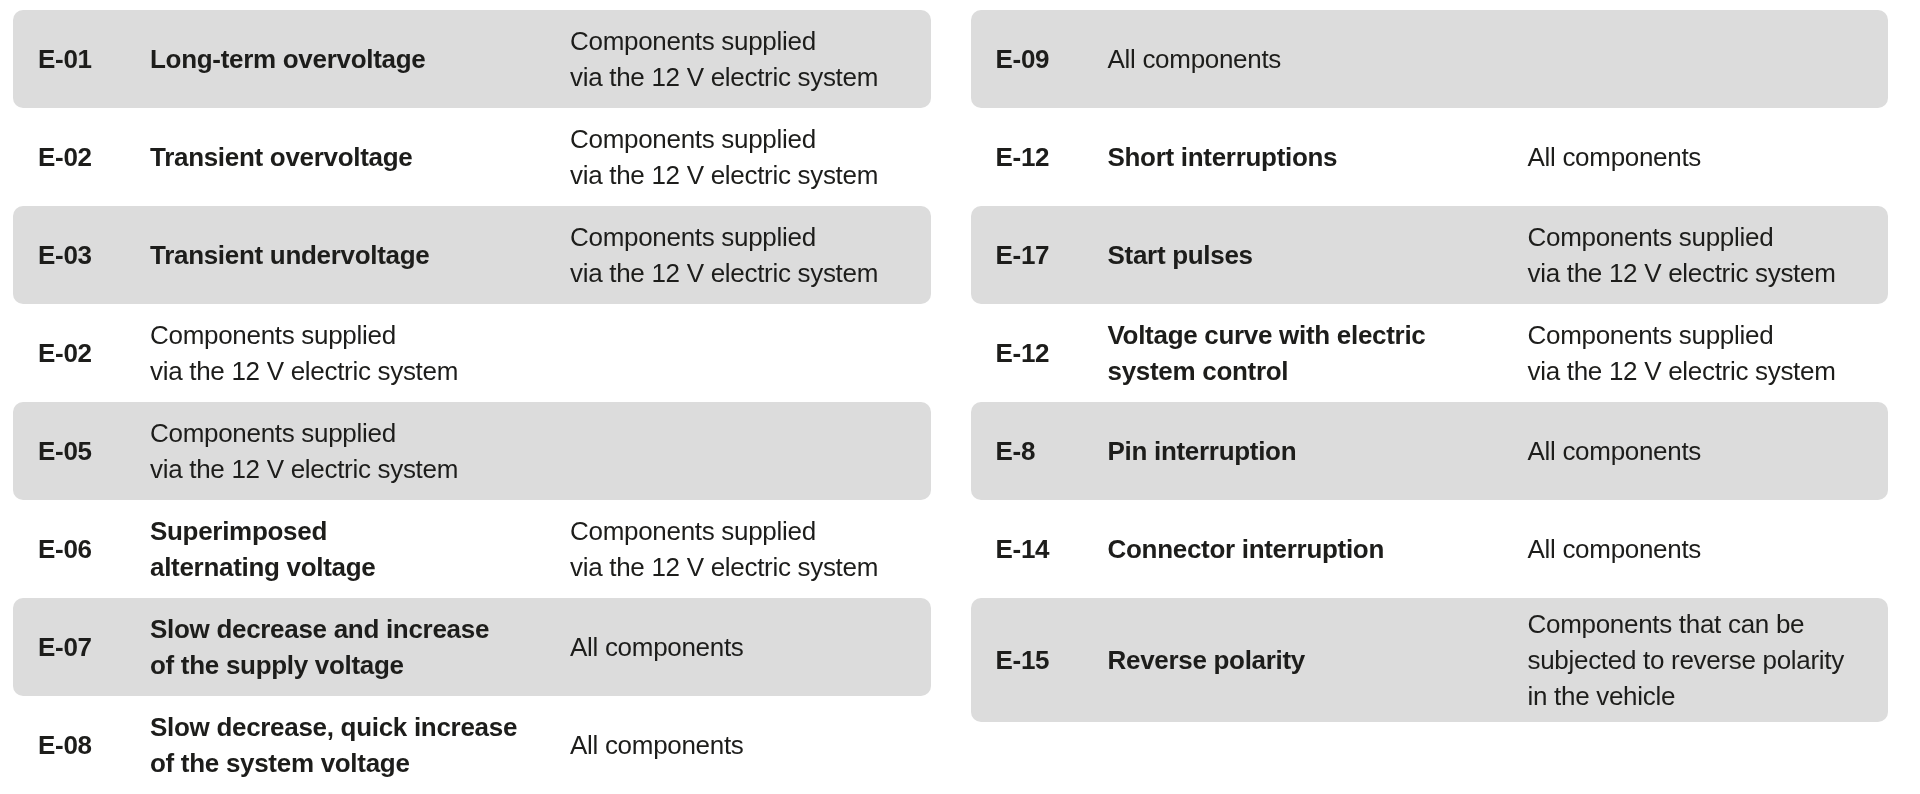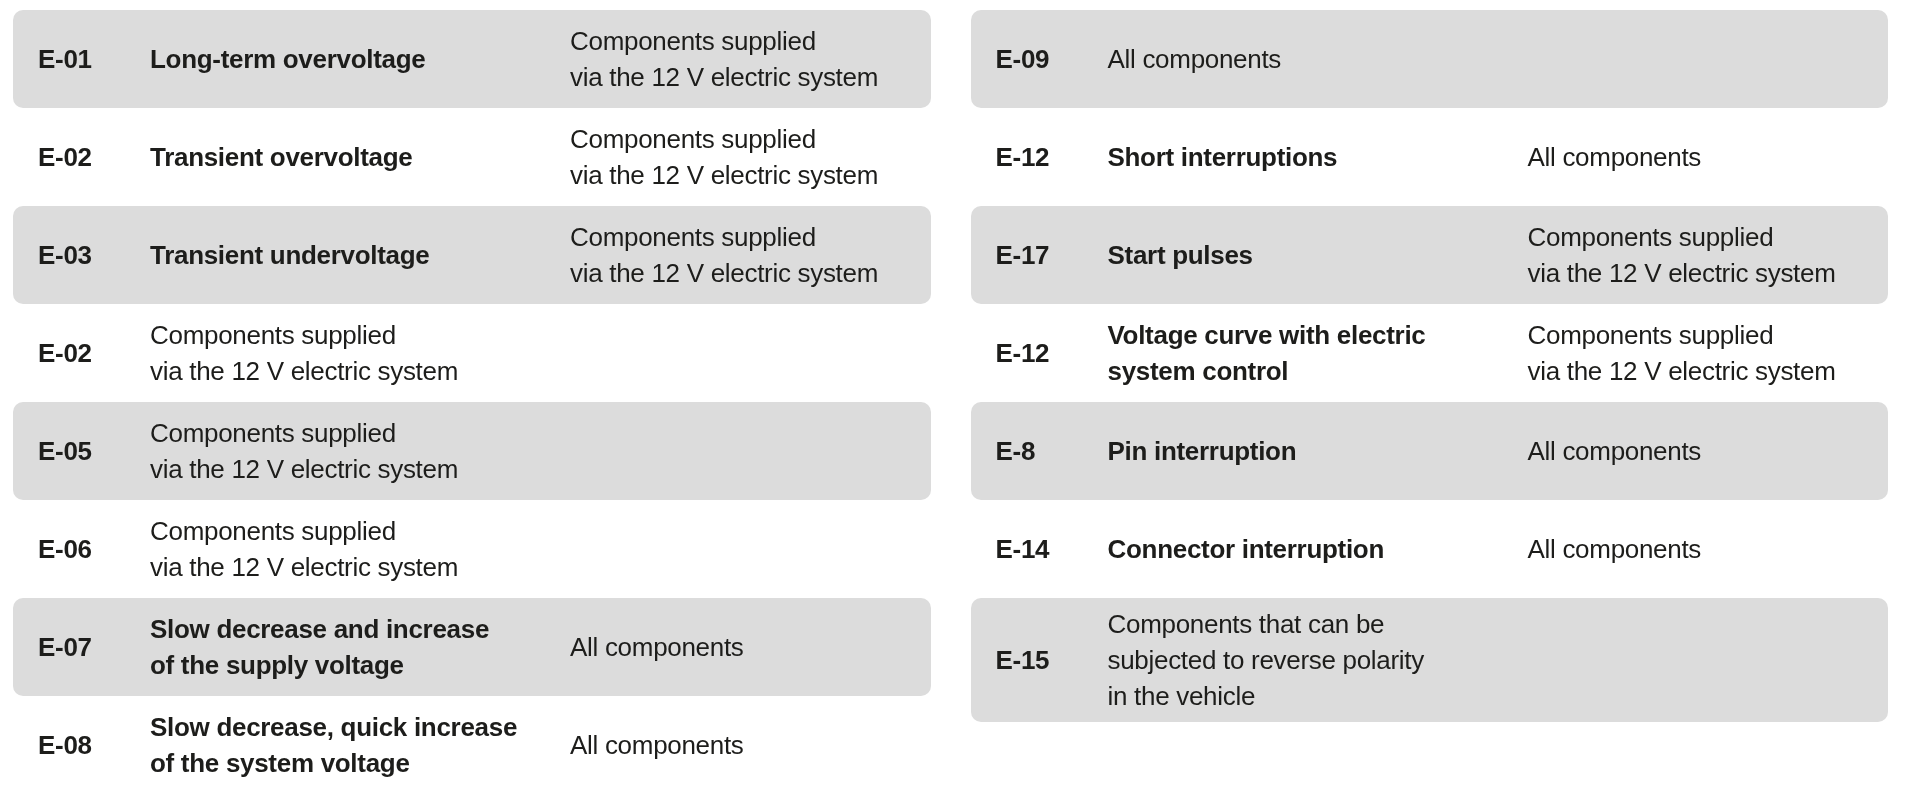--- a/index.html
+++ b/index.html
@@ -89,20 +89,22 @@
     <div class="desc">Components supplied
 via the 12 V electric system</div>
   </div>
       <div class="row shaded">
     <div class="code">E-05</div>
     <div class="desc">Components supplied
 via the 12 V electric system</div>
   </div>
       <div class="row">
     <div class="code">E-06</div>
+    <div class="name">Superimposed
+alternating voltage</div>
     <div class="desc">Components supplied
 via the 12 V electric system</div>
   </div>
       <div class="row shaded">
     <div class="code">E-07</div>
     <div class="name">Slow decrease and increase
 of the supply voltage</div>
     <div class="desc">All components</div>
   </div>
       <div class="row">
@@ -140,18 +142,19 @@
     <div class="name">Pin interruption</div>
     <div class="desc">All components</div>
   </div>
       <div class="row">
     <div class="code">E-14</div>
     <div class="name">Connector interruption</div>
     <div class="desc">All components</div>
   </div>
       <div class="row shaded">
     <div class="code">E-15</div>
+    <div class="name">Reverse polarity</div>
     <div class="desc">Components that can be
 subjected to reverse polarity
 in the vehicle</div>
   </div>
     </div>
 </div>
 
 </body></html>

